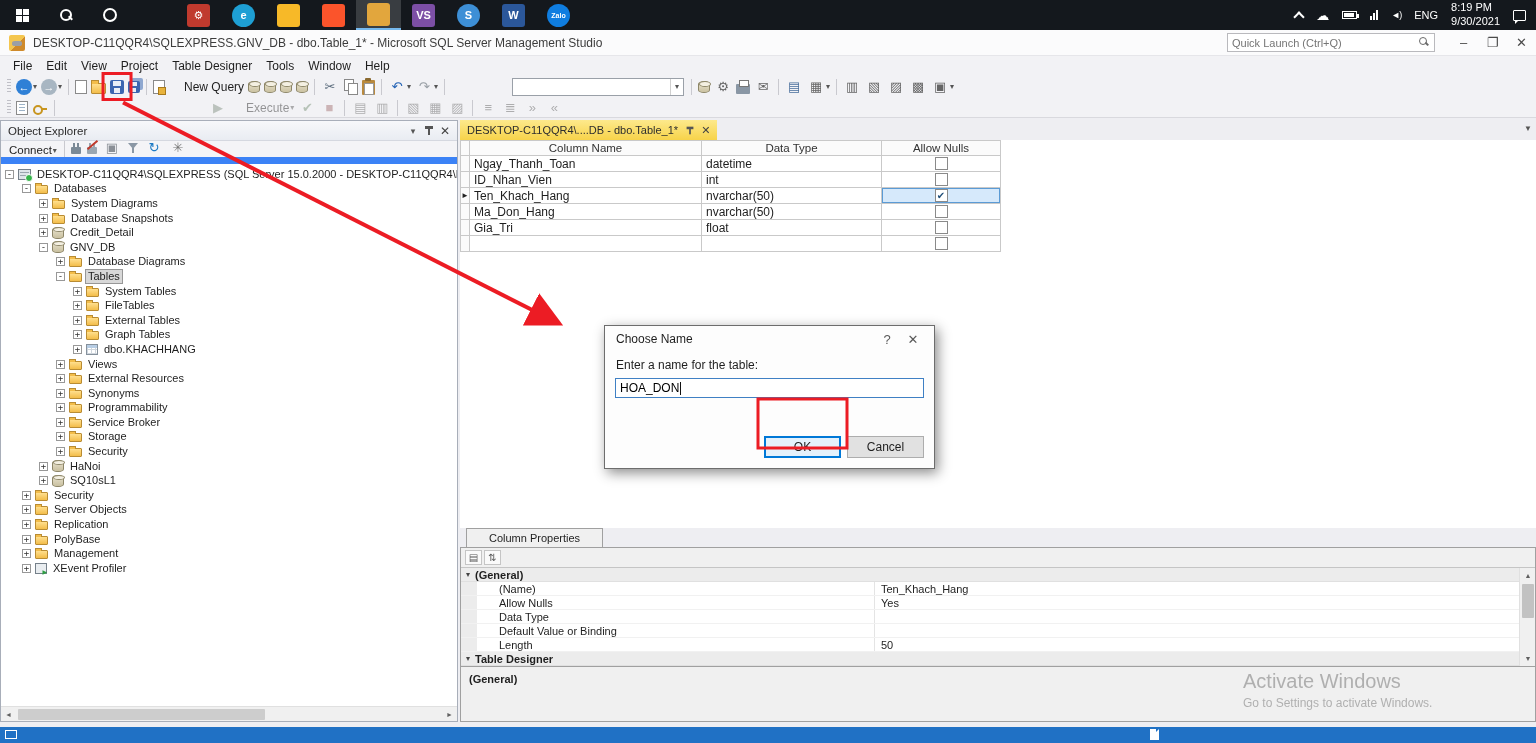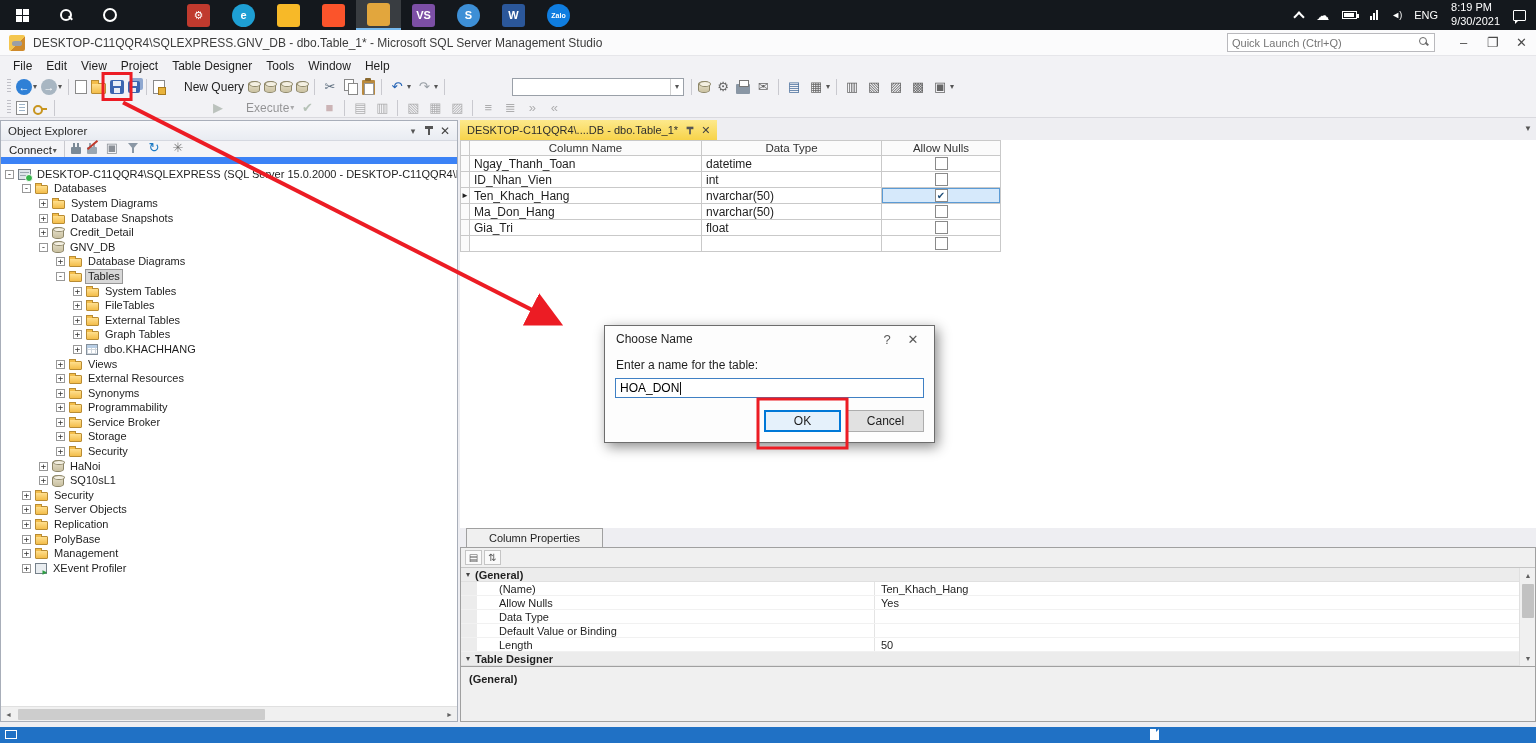--- a/index.html
+++ b/index.html
@@ -178,21 +178,21 @@
 #watermark .w1{font-size:20px}
 #watermark .w2{font-size:12px;margin-top:3px}
 
 
 #statusbar{position:absolute;left:0;top:727px;width:100%;height:16px;background:#2071c5;z-index:10}
 .sb-win{position:absolute;left:5px;top:3px;width:12px;height:9px;border:1px solid #fff}
 .sb-doc{position:absolute;left:1150px;top:2px;width:9px;height:11px;background:#fff}
 .sb-doc::after{content:"";position:absolute;right:0;top:0;border-left:3px solid #2071c5;border-bottom:3px solid transparent}
 
 
-#dialog{position:absolute;left:604px;top:325px;width:331px;height:118px;background:#fdfdfd;border:1px solid #6d6d6d;box-shadow:3px 4px 12px rgba(0,0,0,.45);z-index:40}
+#dialog{position:absolute;left:604px;top:325px;width:331px;height:144px;background:#fdfdfd;border:1px solid #6d6d6d;box-shadow:3px 4px 12px rgba(0,0,0,.45);z-index:40}
 .dlg-title{height:26px;display:flex;align-items:center;padding:0 8px 0 11px}
 .dlg-title .t{font-size:12px;color:#1e1e1e;flex:1}
 .dlg-help,.dlg-close{width:26px;text-align:center;font-size:13px;color:#5a5a5a;cursor:pointer}
 .dlg-label{font-size:12px;color:#1e1e1e;padding:6px 11px 4px}
 .dlg-input{margin:2px 10px 0;height:20px;border:1px solid #3f80c4;background:#fff;display:flex;align-items:center;padding-left:4px;font-size:12px;color:#000;cursor:text}
 .caret-line{display:inline-block;width:1px;height:13px;background:#111;margin-left:1px}
 .dlg-buttons{position:absolute;right:10px;bottom:10px;display:flex;gap:6px}
 .btn{width:77px;height:22px;font-size:12px;font-family:inherit;color:#1e1e1e;background:#e1e1e1;border:1px solid #adadad;cursor:pointer}
 .btn.ok{background:#e5f1fb;border:2px solid #0078d7}
 
@@ -760,20 +760,24 @@
           <span class="v-thumb"></span>
           <span class="sc-arrow dn">▼</span>
         </div>
       </div>
       <div id="props-desc">
         <span class="d-title">(General)</span>
       </div>
     </div>
   </div>
 
+  <div id="watermark">
+    <div class="w1">Activate Windows</div>
+    <div class="w2">Go to Settings to activate Windows.</div>
+  </div>
 
   <div id="statusbar">
     <span class="sb-win"></span>
     <span class="sb-doc"></span>
   </div>
 
   <div id="dialog">
     <div class="dlg-title">
       <span class="t">Choose Name</span>
       <span class="dlg-help">?</span>

